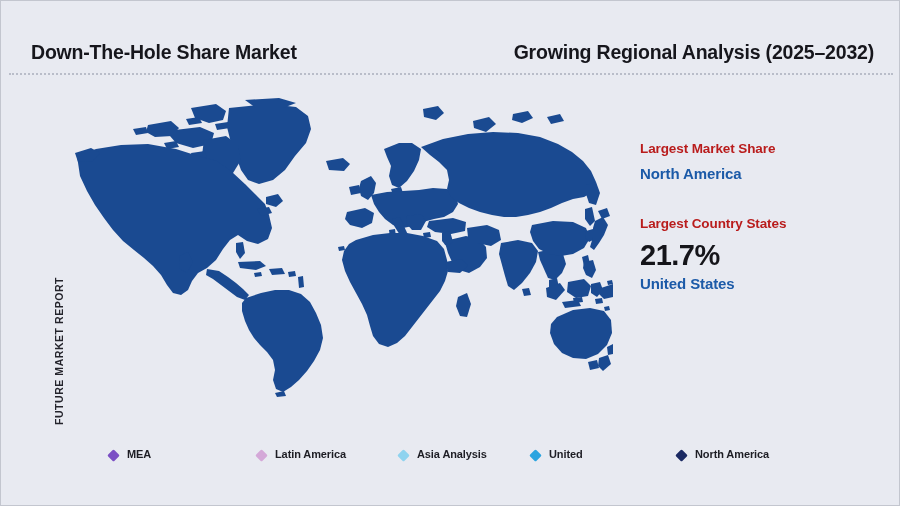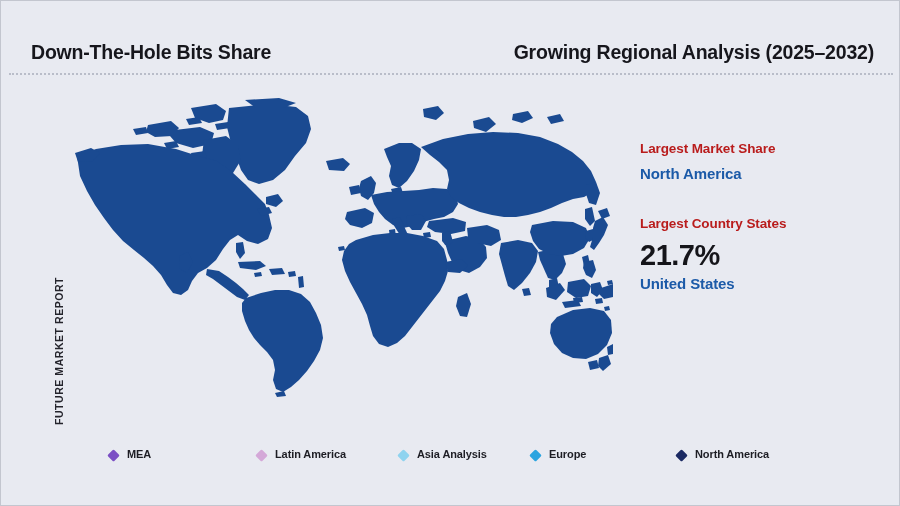--- a/index.html
+++ b/index.html
@@ -150,21 +150,21 @@
     color: #1d1d24;
     letter-spacing: -0.1px;
   }
 </style>
 </head>
 <body>
 
 <div class="card">
 
   <div class="header">
-    <div class="header-title">Down-The-Hole Bits Share</div>
+    <div class="header-title">Down-The-Hole Share Market</div>
     <div class="header-subtitle">Growing Regional Analysis (2025–2032)</div>
     <div class="header-divider"></div>
   </div>
 
   <div class="brand-vertical">FUTURE MARKET REPORT</div>
 
   <div class="map-wrap">
     <svg viewBox="0 0 1080 600" preserveAspectRatio="xMidYMid meet">
       <rect x="0" y="0" width="1080" height="600" fill="#e8eaf1"></rect>
       <g fill="#1a4a91">
@@ -317,21 +317,21 @@
       <span class="legend-label">Latin America</span>
     </div>
 
     <div class="legend-item" style="left:290px">
       <span class="legend-marker" style="background: rgb(143, 211, 239);"></span>
       <span class="legend-label">Asia Analysis</span>
     </div>
 
     <div class="legend-item" style="left:422px">
       <span class="legend-marker" style="background: rgb(42, 164, 224);"></span>
-      <span class="legend-label">Europe</span>
+      <span class="legend-label">United</span>
     </div>
 
     <div class="legend-item" style="left:568px">
       <span class="legend-marker" style="background: rgb(27, 42, 99);"></span>
       <span class="legend-label">North America</span>
     </div>
 
   </div>
 
 </div>

